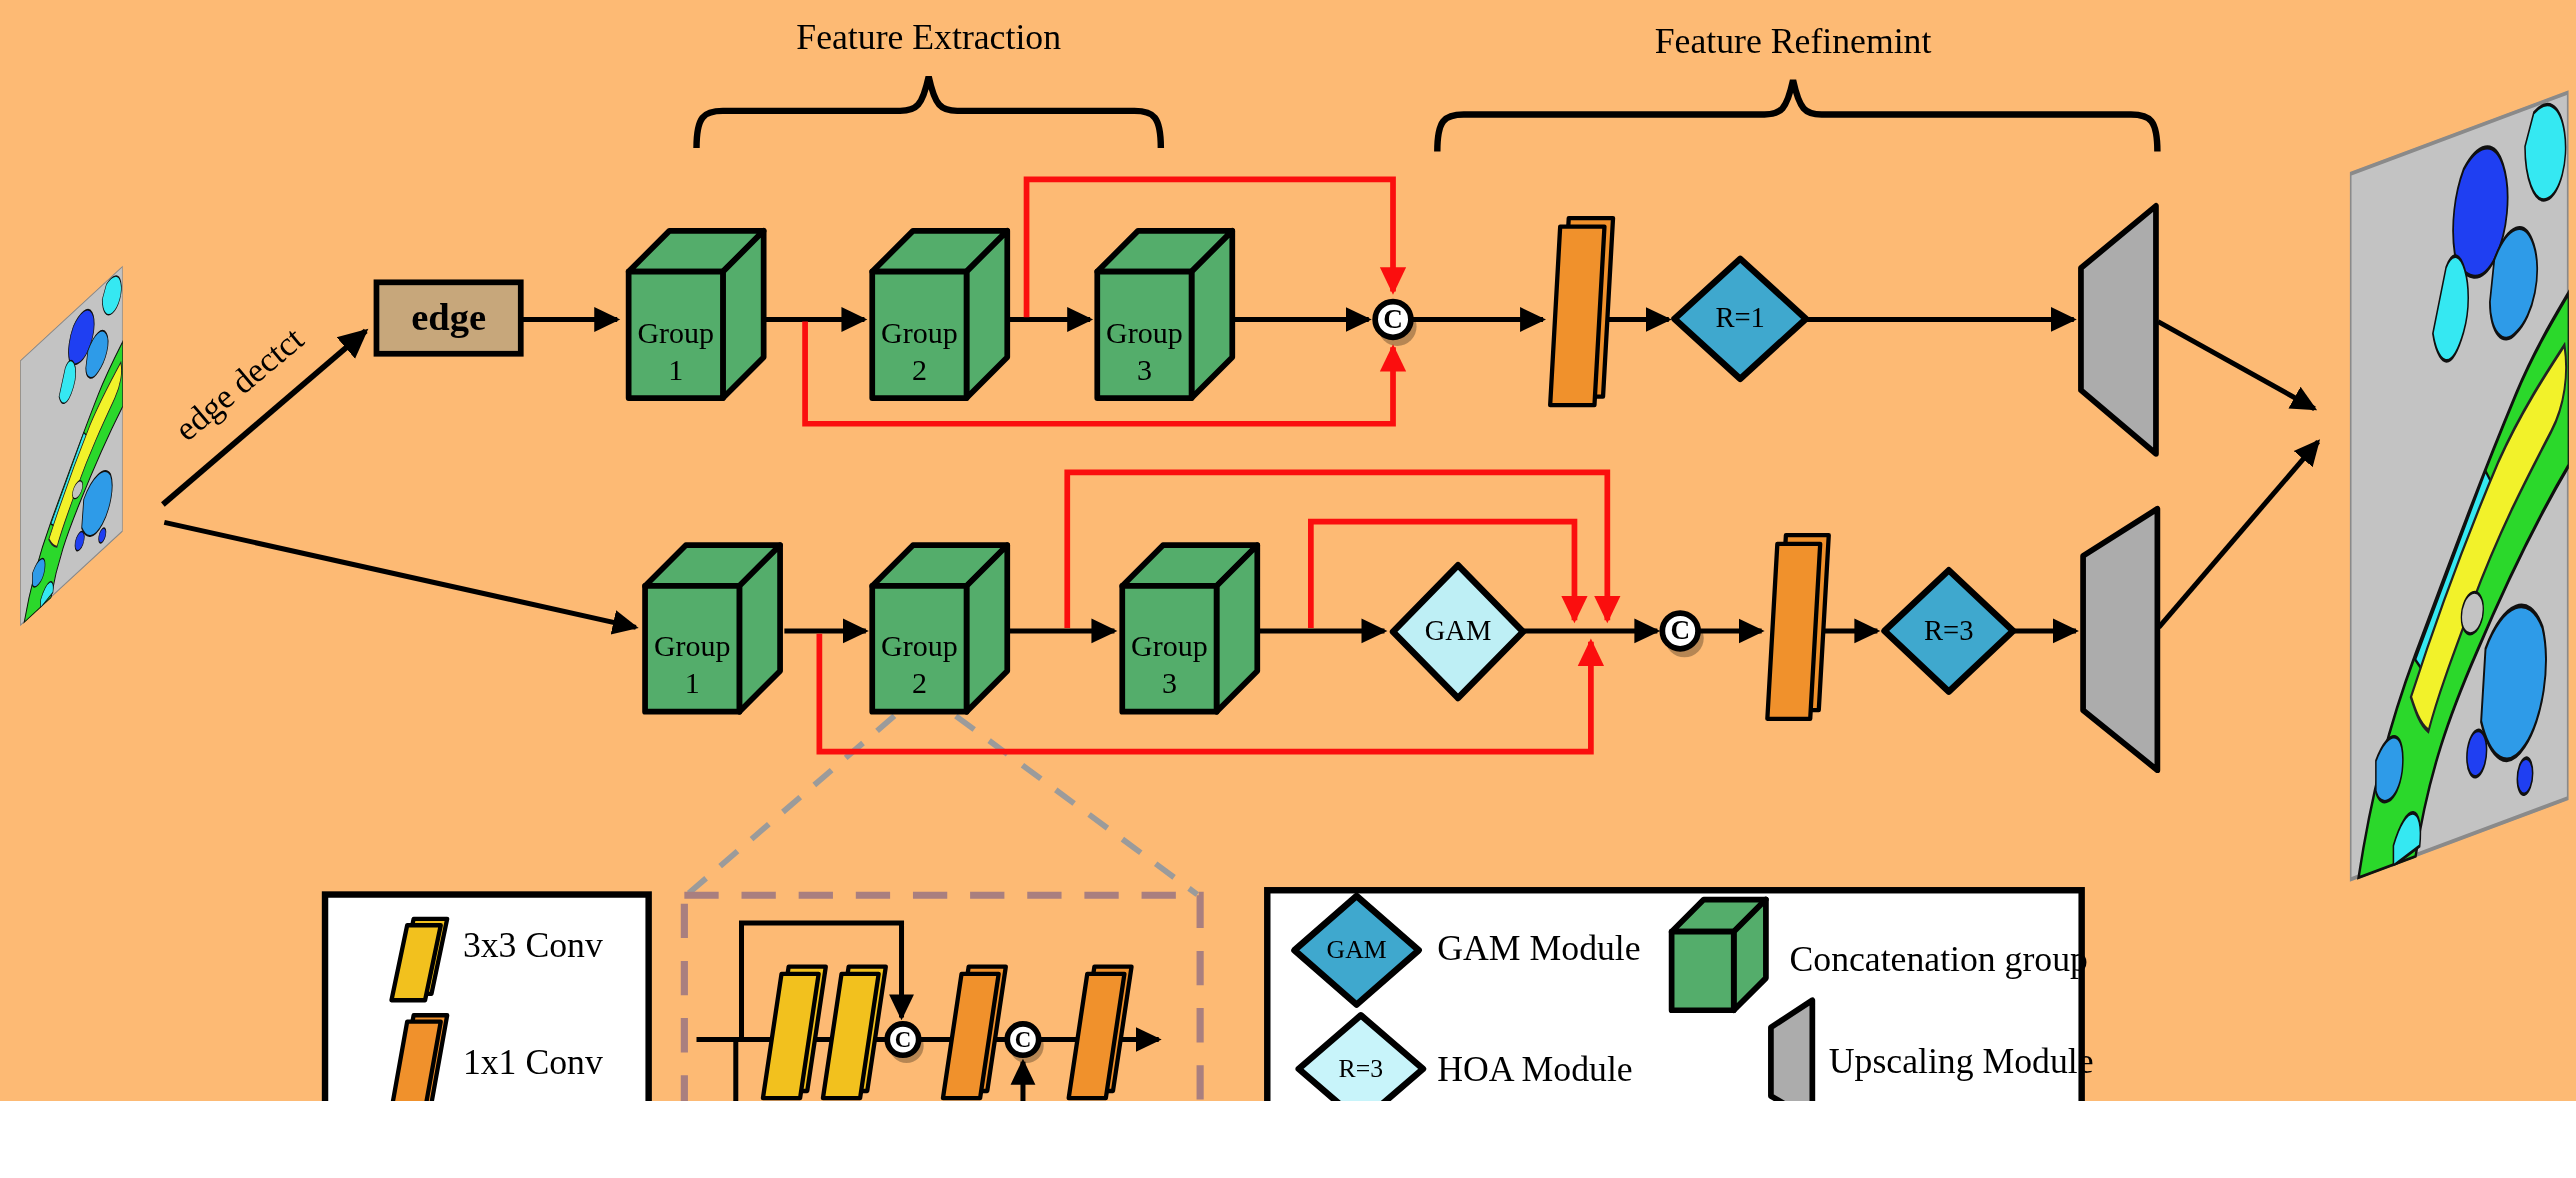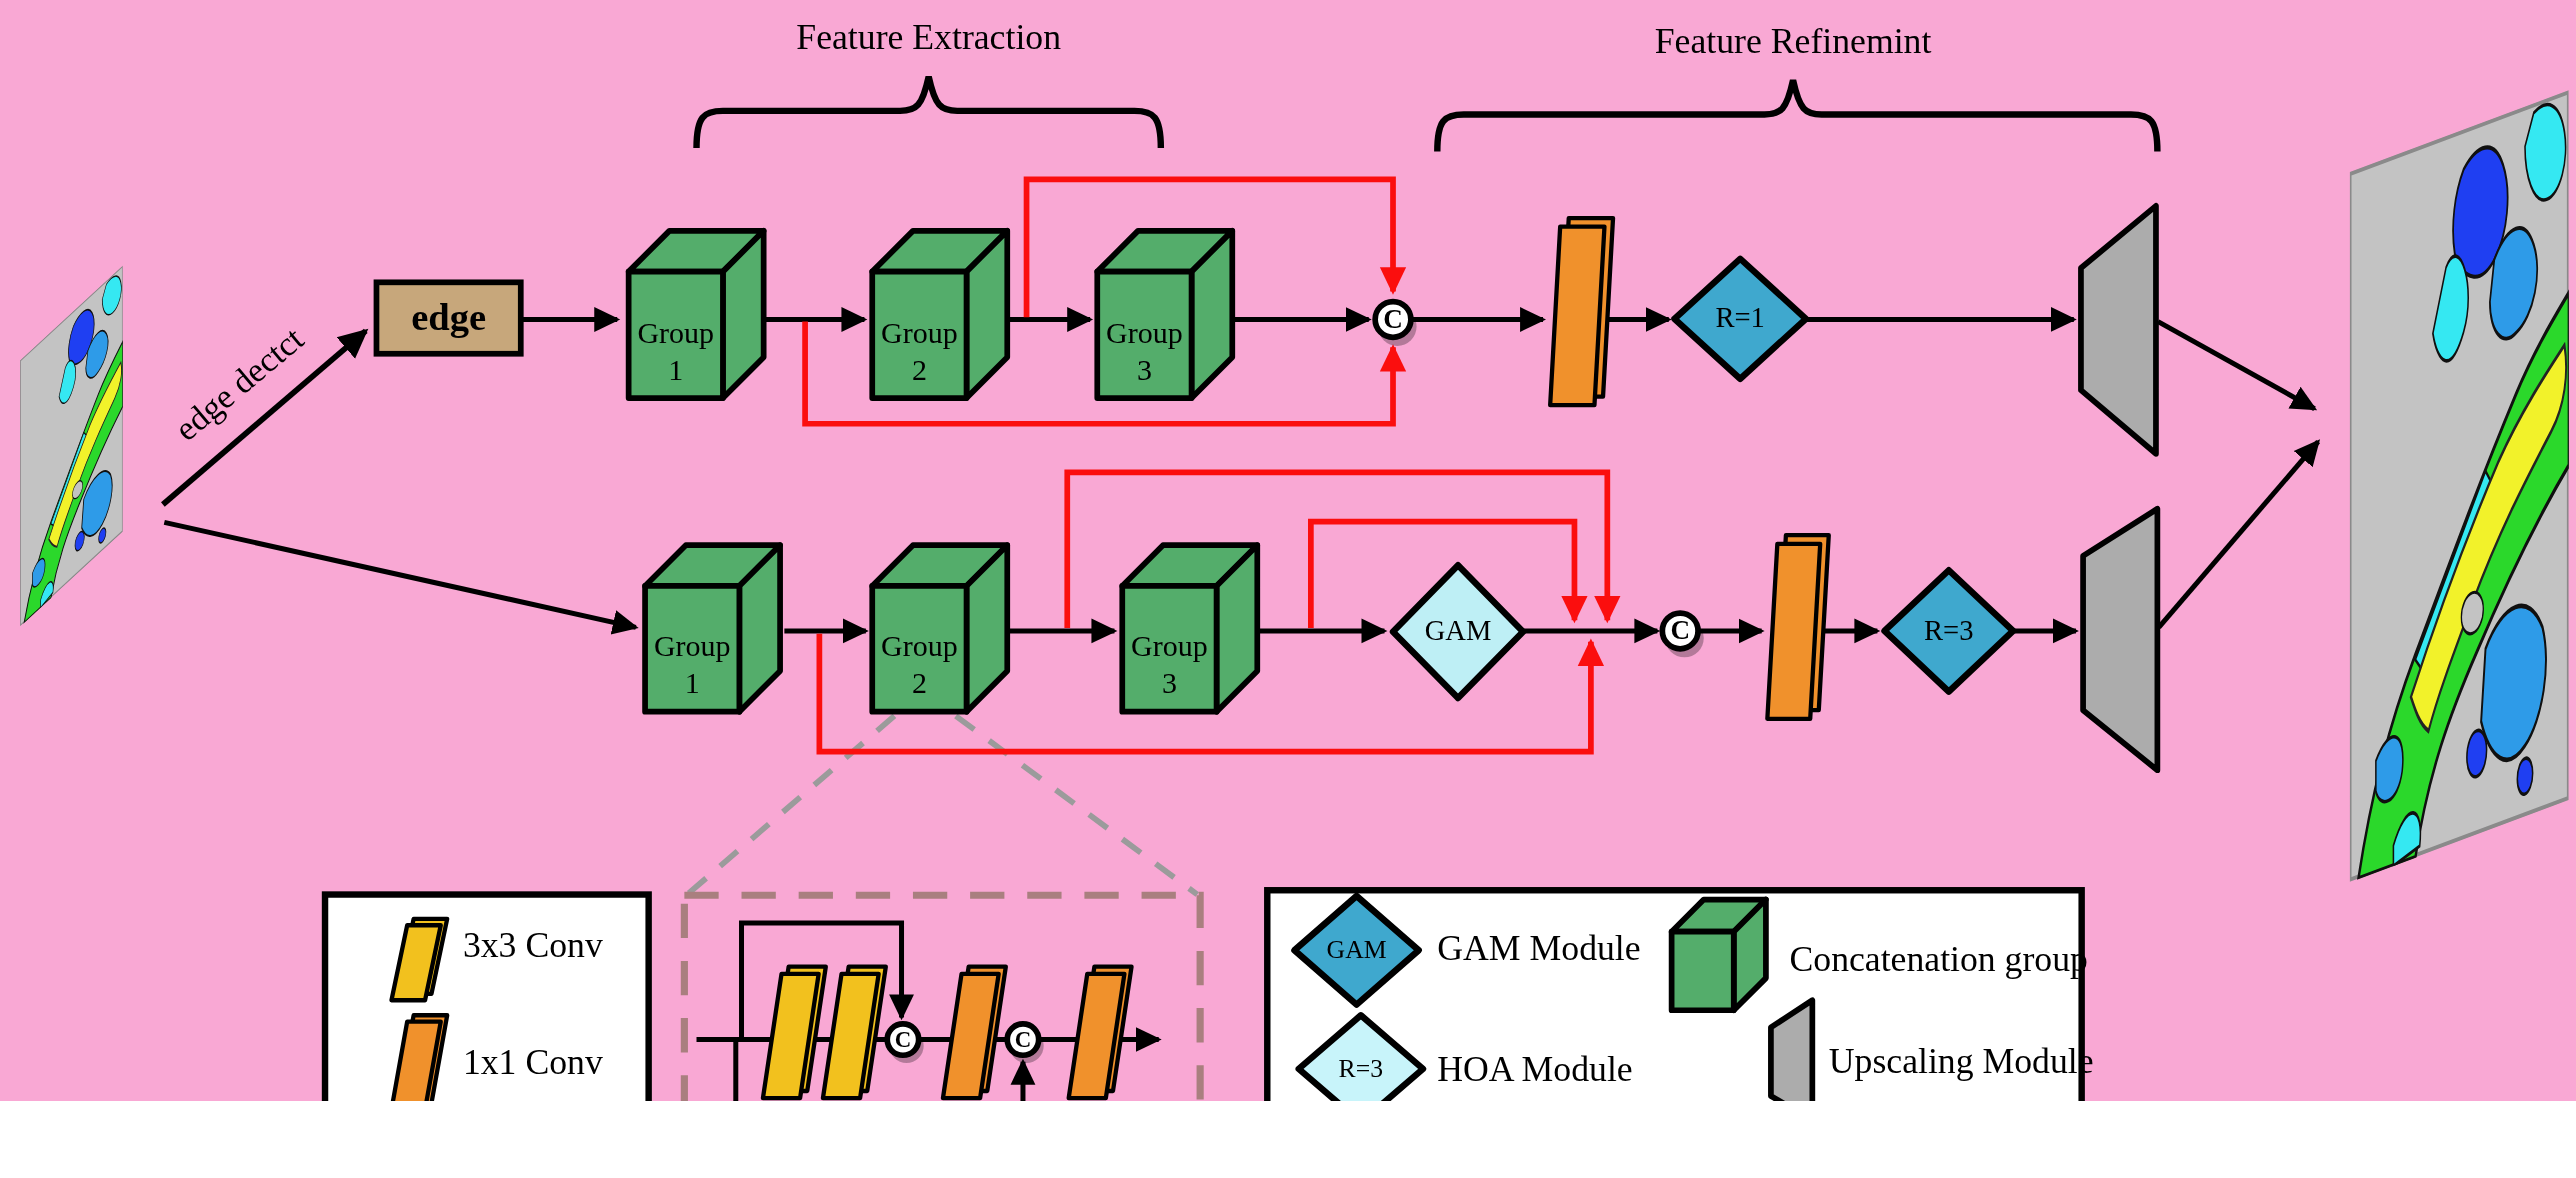--- a/index.html
+++ b/index.html
@@ -1,16 +1,16 @@
 <!DOCTYPE html>
 <html style="font-size:11.4px"><head>
 <meta charset="utf-8">
 <style>
   html,body{margin:0;padding:0;background:#fff;}
-  .stage{position:relative;width:2576px;height:1101px;background:#f9a8d4;overflow:hidden;text-align:center;}
+  .stage{position:relative;width:2576px;height:1101px;background:#fdba74;overflow:hidden;text-align:center;}
   svg{position:absolute;left:0;top:0;}
   text{font-family:"Liberation Serif","DejaVu Serif",serif;fill:#000;}
   .t-header{font-size:50px;}
   .t-cube{font-size:42px;}
   .t-diamond{font-size:40px;}
   .t-c{font-size:38px;font-weight:bold;}
   .t-c-small{font-size:32px;font-weight:bold;}
   .t-edgebox{font-size:54px;font-weight:bold;}
   .t-edgearrow{font-size:48px;}
   .t-legend{font-size:50px;}

